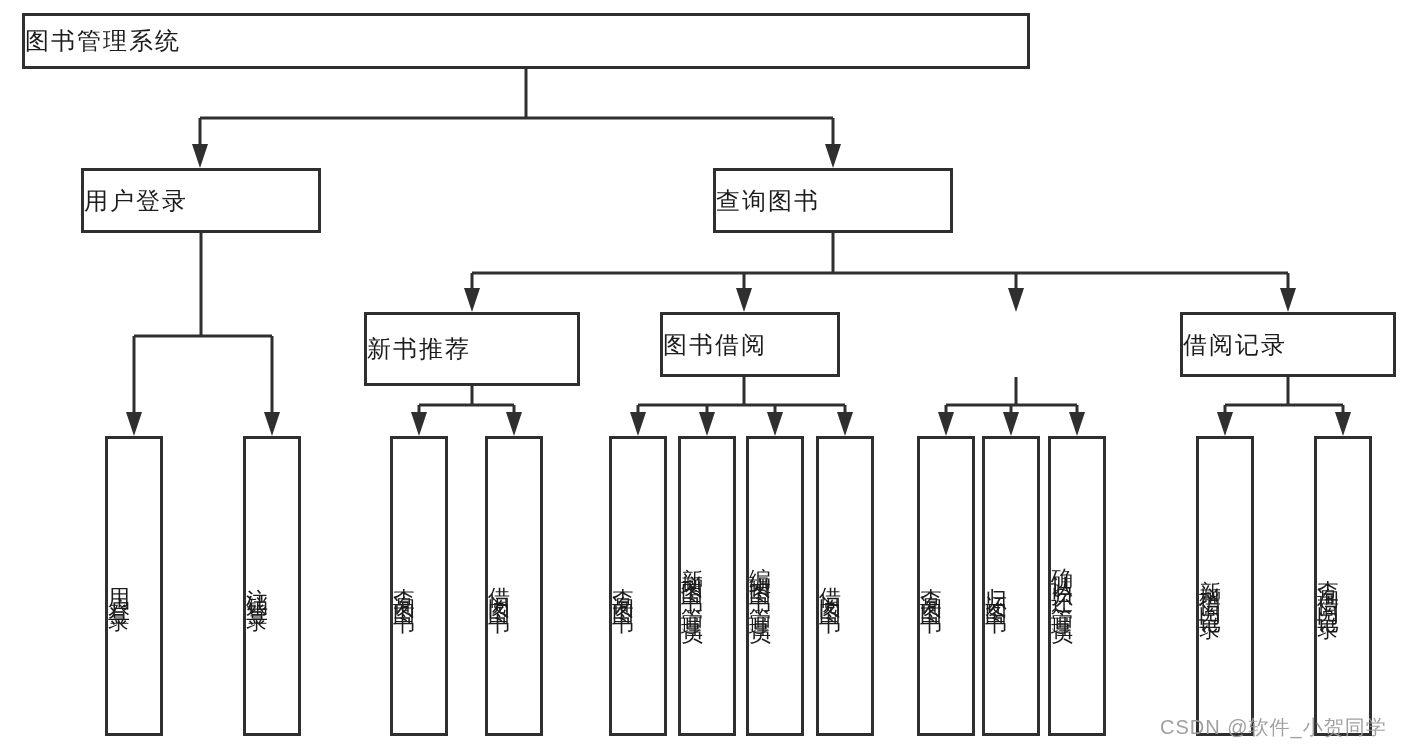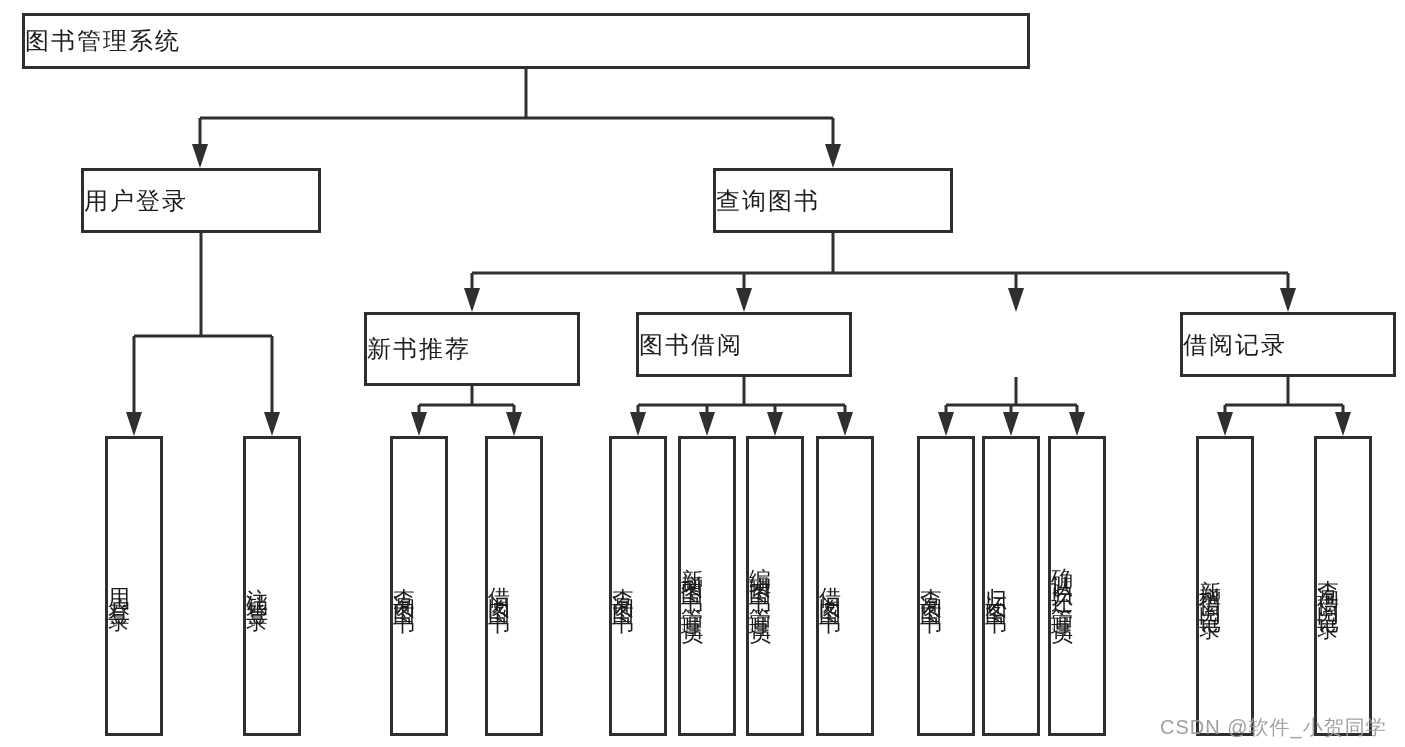--- a/index.html
+++ b/index.html
@@ -140,21 +140,21 @@
   <div class="node h" style="left:81px; top:168px; width:240px; height:65px">
     <span class="label">用户登录</span>
   </div>
   <div class="node h" style="left:713px; top:168px; width:240px; height:65px">
     <span class="label">查询图书</span>
   </div>
 
   <div class="node h" style="left:364px; top:312px; width:216px; height:74px">
     <span class="label">新书推荐</span>
   </div>
-  <div class="node h" style="left:636px; top:312px; width:216px; height:65px">
+  <div class="node h" style="left:660px; top:312px; width:180px; height:65px">
     <span class="label">图书借阅</span>
   </div>
   <div class="node h" style="left:1180px; top:312px; width:216px; height:65px">
     <span class="label">借阅记录</span>
   </div>
 
   <div class="node v" style="left:105px; top:436px; width:58px; height:300px">
     <span class="label">用户登录</span>
   </div>
   <div class="node v" style="left:243px; top:436px; width:58px; height:300px">

